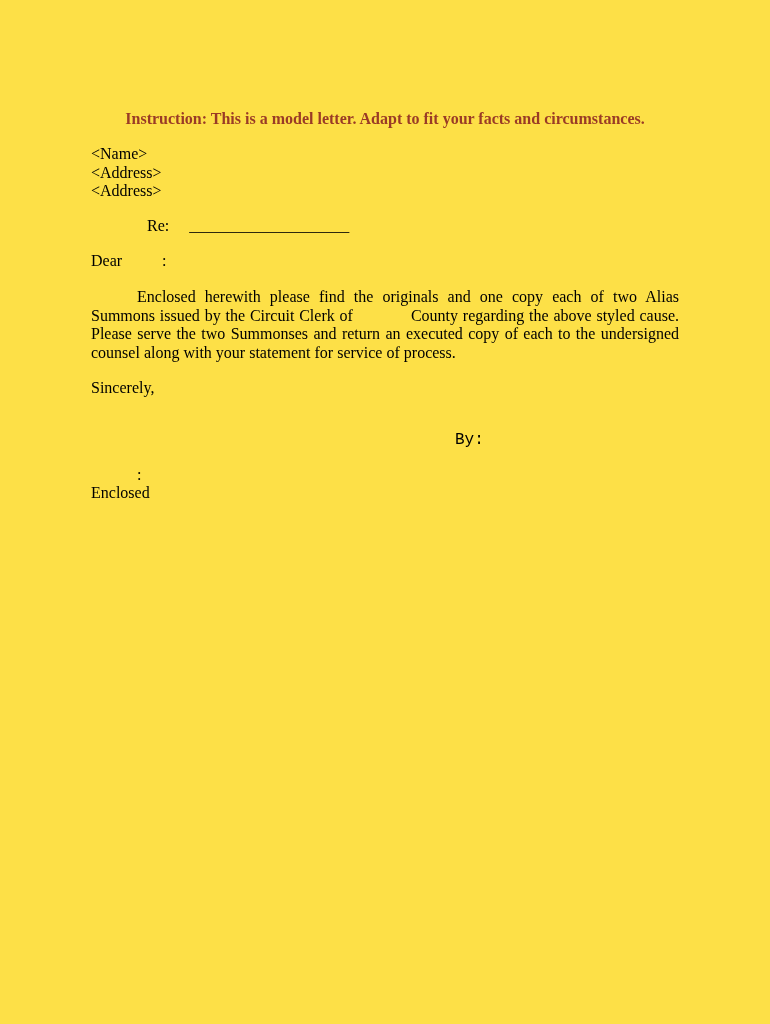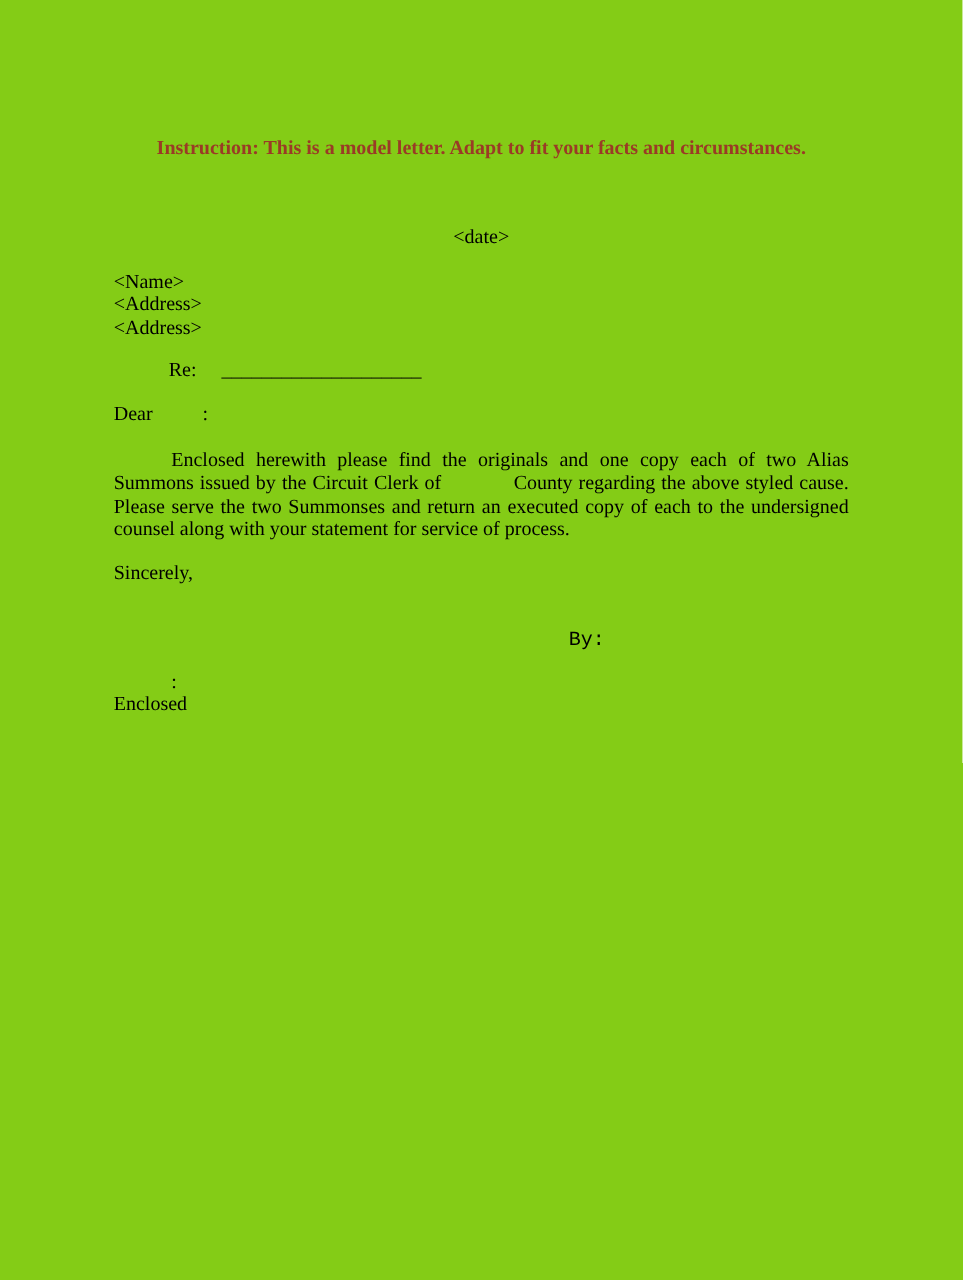--- a/index.html
+++ b/index.html
@@ -4,21 +4,21 @@
 <style>
   html, body {
     margin: 0;
     padding: 0;
     background: #ffffff;
   }
   .page {
     position: relative;
     width: 770px;
     height: 1024px;
-    background: #84cc16;
+    background: #fde047;
     font-family: "Liberation Serif", serif;
     font-size: 16px;
     line-height: 1.15;
     color: #000000;
     box-sizing: border-box;
     padding: 110px 91px 0 91px;
     overflow: hidden;
   }
   .txt {
     white-space: pre-wrap;
@@ -31,21 +31,21 @@
   }
   .date-line {
     text-align: center;
     margin-top: 53px;
   }
   .recipient-block {
     margin-top: 17px;
   }
   .re-line {
     margin-top: 16px;
-    margin-left: 44px;
+    margin-left: 56px;
   }
   .salutation {
     margin-top: 17px;
   }
   .body-para {
     margin-top: 18px;
     text-align: justify;
     text-indent: 46px;
   }
   .body-para-2 {
@@ -69,21 +69,20 @@
     margin-top: 0;
   }
 </style>
 </head>
 <body>
 
 <div class="page">
 
   <p class="txt instruction">Instruction: This is a model letter. Adapt to fit your facts and circumstances.</p>
 
-  <p class="txt date-line">&lt;date&gt;</p>
 
   <div class="recipient-block">
     <p class="txt">&lt;Name&gt;</p>
     <p class="txt">&lt;Address&gt;</p>
     <p class="txt">&lt;Address&gt;</p>
   </div>
 
   <p class="txt re-line">Re:     ____________________</p>
 
   <p class="txt salutation">Dear          :</p>

